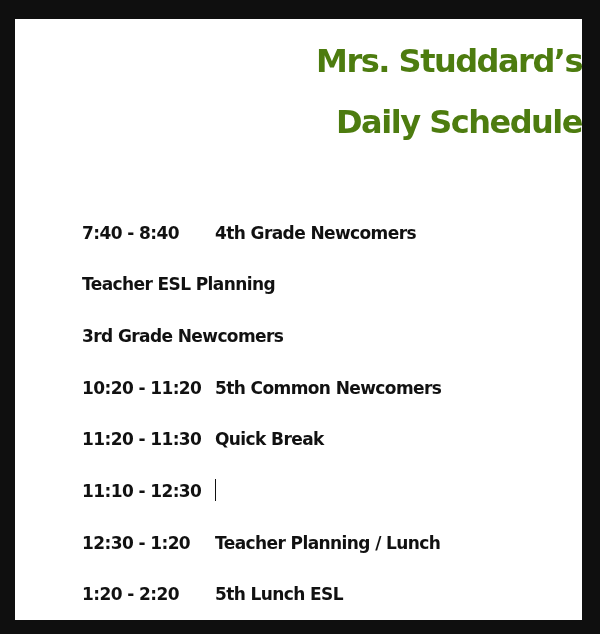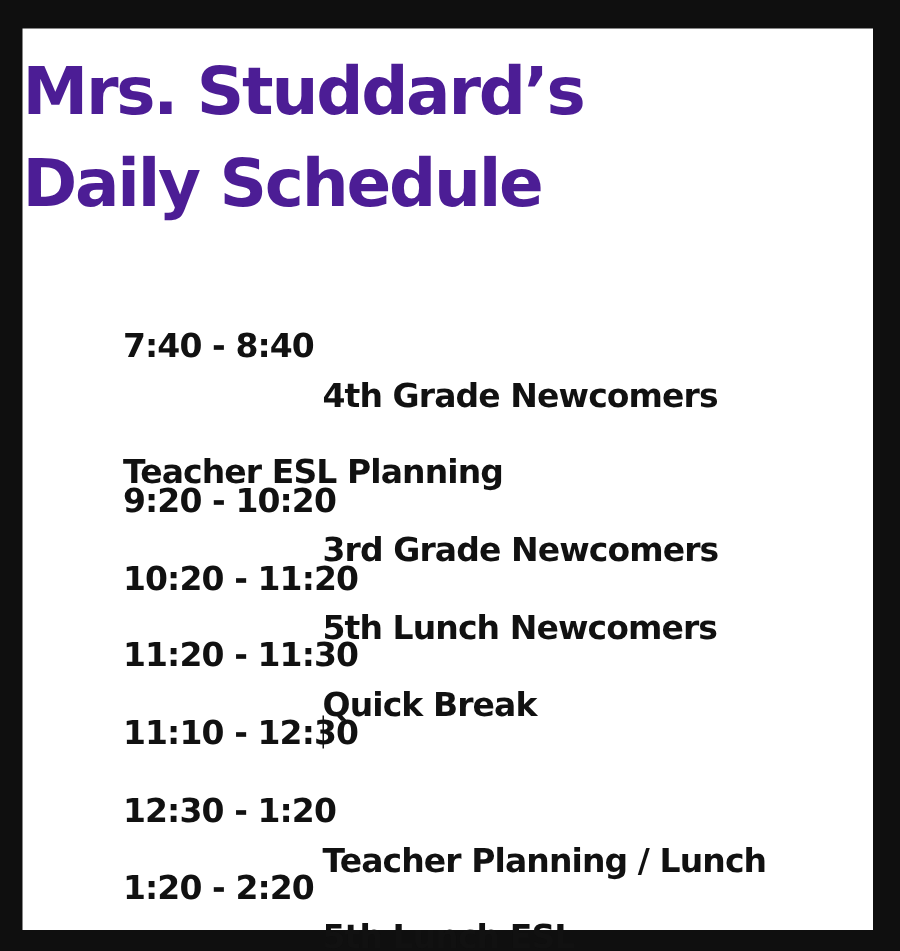--- a/index.html
+++ b/index.html
@@ -12,39 +12,39 @@
   }
   .page {
     position: absolute;
     left: 15px; top: 19px;
     width: 567px; height: 601px;
     background: #ffffff;
   }
   .title {
     position: absolute;
     left: 0; right: 0; top: 12px;
-    text-align: left;
-    color: #4c1d95;
+    text-align: right;
+    color: #4d7c0f;
     font-family: "DejaVu Sans", sans-serif;
     font-weight: bold;
-    font-size: 44px;
+    font-size: 32px;
     line-height: 61px;
     letter-spacing: -1.5px;
   }
   .title div { display: block; }
   .row {
     position: absolute;
     left: 67px;
     height: 24px;
     display: flex;
-    align-items: flex-start;
+    align-items: flex-end;
     color: #111;
     font-family: "DejaVu Sans", sans-serif;
     font-weight: bold;
-    font-size: 22px;
+    font-size: 17px;
     letter-spacing: -0.6px;
   }
   .time { width: 133px; display: inline-block; white-space: nowrap; }
   .activity { white-space: nowrap; position: relative; margin-top: 33px; }
   .caret {
     display: inline-block;
     width: 1px; height: 22px;
     background: #111;
     vertical-align: middle;
     margin-left: 0px;
@@ -60,26 +60,25 @@
   </div>
 
   <div class="row" style="top:200px">
     <span class="time">7:40 - 8:40</span>
     <span class="activity">4th Grade Newcomers</span>
   </div>
   <div class="row" style="top:251px">
     <span class="activity">Teacher ESL Planning</span>
   </div>
   <div class="row" style="top:303px">
-    <span class="time">9:20 - 10:20</span>
     <span class="activity">3rd Grade Newcomers</span>
   </div>
   <div class="row" style="top:355px">
     <span class="time">10:20 - 11:20</span>
-    <span class="activity">5th Lunch Newcomers</span>
+    <span class="activity">5th Common Newcomers</span>
   </div>
   <div class="row" style="top:406px">
     <span class="time">11:20 - 11:30</span>
     <span class="activity">Quick Break</span>
   </div>
   <div class="row" style="top:458px">
     <span class="time">11:10 - 12:30</span>
     <span class="caret"></span>
   </div>
   <div class="row" style="top:510px">

